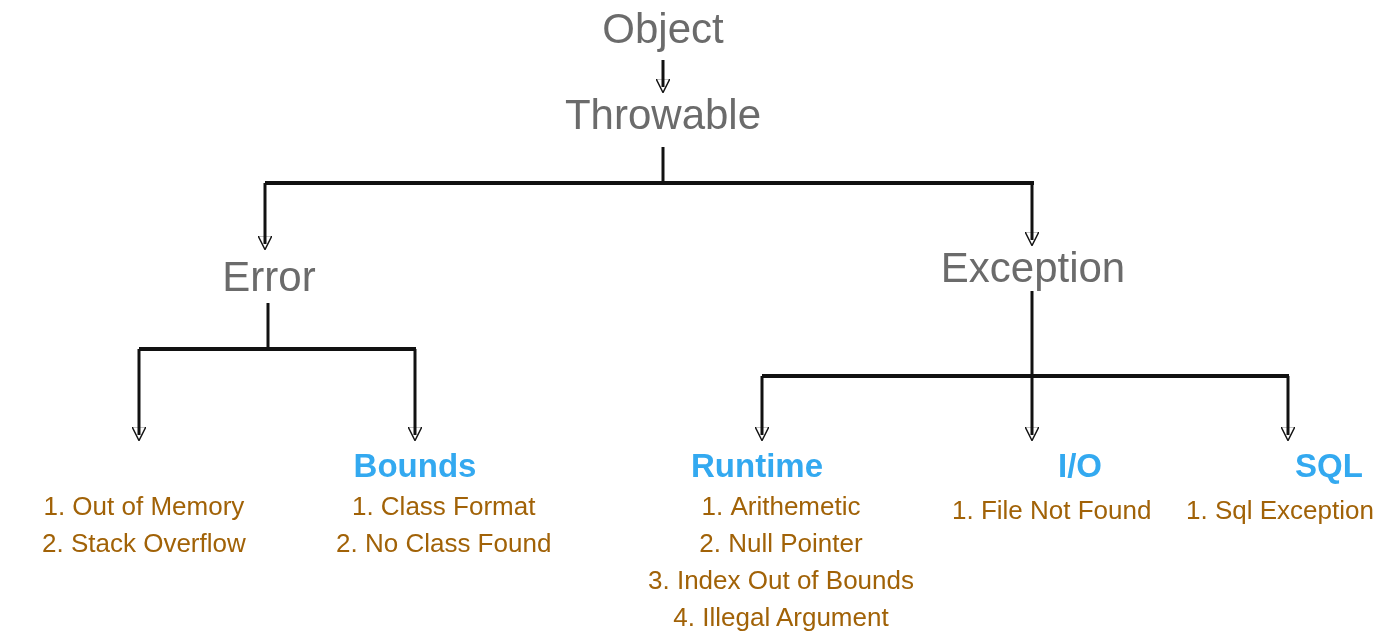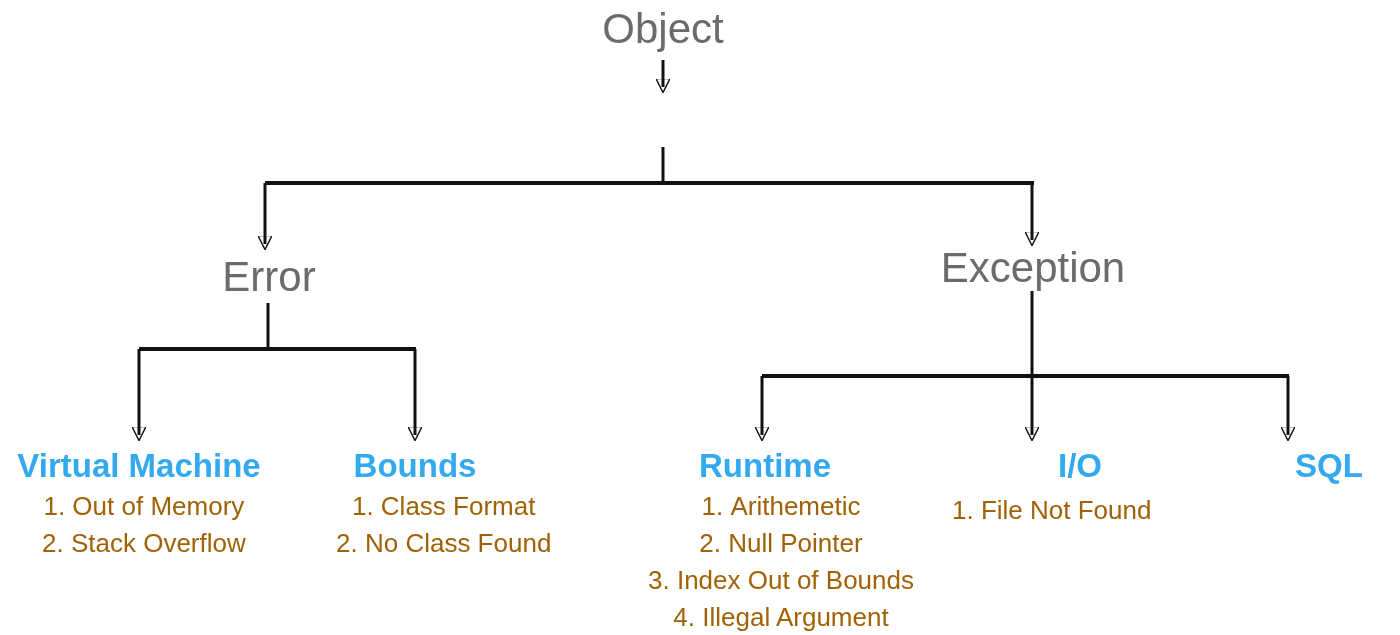--- a/index.html
+++ b/index.html
@@ -66,45 +66,48 @@
     <path d="M415,349 L415,435" stroke-width="3" marker-end="url(#arrow)"></path>
 
     <path d="M762,376 L1289,376" stroke-width="4"></path>
     <path d="M762,376 L762,435" stroke-width="3" marker-end="url(#arrow)"></path>
     <path d="M1032,291 L1032,435" stroke-width="3" marker-end="url(#arrow)"></path>
     <path d="M1288,376 L1288,435" stroke-width="3" marker-end="url(#arrow)"></path>
   </svg>
 
   <div class="gray-node" style="left:663px;top:6px;">Object</div>
 
+  <div class="gray-node" style="left:663px;top:92px;">Throwable</div>
 
   <div class="gray-node" style="left:1033px;top:245px;">Exception</div>
 
   <div class="gray-node" style="left:269px;top:254px;">Error</div>
 
-  <div class="blue-node" style="left:139px;top:448px;">Virtual Machine</div>
   <ol class="leaf-list" style="left:42px;top:488px;">
       <li>Out of Memory</li>
       <li>Stack Overflow</li>
     </ol>
 
   <div class="blue-node" style="left:415px;top:448px;">Bounds</div>
   <ol class="leaf-list" style="left:336px;top:488px;">
       <li>Class Format</li>
       <li>No Class Found</li>
     </ol>
 
-  <div class="blue-node" style="left:757px;top:448px;margin-left:8px;">Runtime</div>
+  <div class="blue-node" style="left:757px;top:448px;">Runtime</div>
   <ol class="leaf-list" style="left:648px;top:488px;">
       <li>Arithemetic</li>
       <li>Null Pointer</li>
       <li>Index Out of Bounds</li>
       <li>Illegal Argument</li>
     </ol>
 
   <div class="blue-node" style="left:1037px;top:448px;margin-left:43px;">I/O</div>
   <ol class="leaf-list" style="left:952px;top:492px;">
       <li>File Not Found</li>
     </ol>
 
   <div class="blue-node" style="left:1281px;top:448px;margin-left:48px;">SQL</div>
+  <ol class="leaf-list" style="left:1186px;top:492px;">
+      <li>Sql Exception</li>
+    </ol>
 
 </div>
 
 </body></html>

